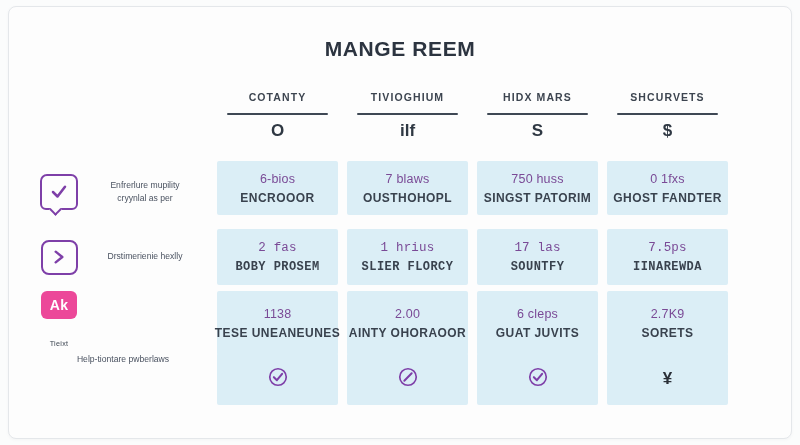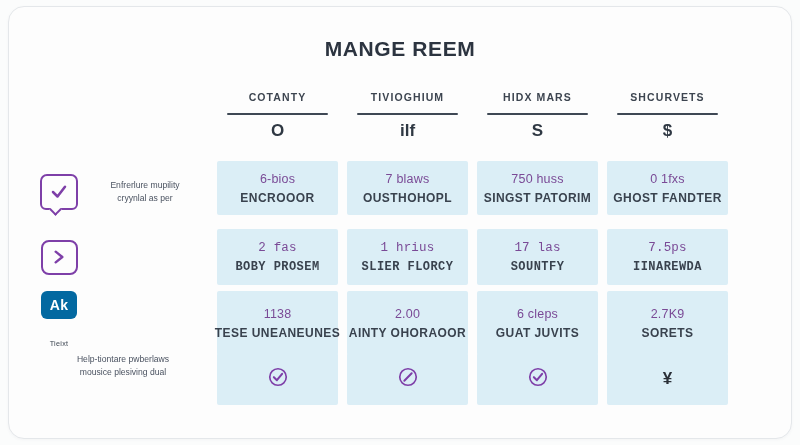--- a/index.html
+++ b/index.html
@@ -17,21 +17,21 @@
 
   .card {
     position: absolute;
     left: 8px;
     top: 6px;
     width: 784px;
     height: 433px;
     box-sizing: border-box;
     background: #fdfdfd;
     border: 1px solid #e4e7ea;
-    border-radius: 16px;
+    border-radius: 8px;
     box-shadow: 0 1px 3px rgba(90,100,120,0.05);
     overflow: hidden;
   }
 
   .title {
     position: absolute;
     left: 0;
     top: 30px;
     width: 100%;
     text-align: center;
@@ -148,21 +148,21 @@
     height: 31px;
     border: 2.4px solid #7e3fa8;
     border-radius: 8px;
     display: flex;
     align-items: center;
     justify-content: center;
   }
   .tile {
     width: 36px;
     height: 28px;
-    background: #0369a1;
+    background: #ec4899;
     border-radius: 6px;
     display: flex;
     align-items: center;
     justify-content: center;
     color: #ffffff;
     font-size: 14px;
     font-weight: bold;
     letter-spacing: 0.3px;
   }
   .tile-caption {
@@ -247,33 +247,35 @@
     </div>
 
     <div class="feat feat-1">
       <div class="feat-icon">
         <div class="icon-sq">
           <svg width="16" height="16" viewBox="0 0 24 24" fill="none" stroke="#7e3fa8" stroke-width="3.6" stroke-linecap="round" stroke-linejoin="round">
             <polyline points="7,4 17,12 7,20"></polyline>
           </svg>
         </div>
       </div>
+      <div class="feat-label">
+        <div>Drstimerienie hexlly</div>
+      </div>
     </div>
 
     <div class="feat feat-2">
       <div class="feat-icon">
         <div class="tile">Ak</div>
         <div class="tile-caption">Tieixt</div>
       </div>
       <div class="feat-label"></div>
     </div>
 
     <div class="foot-note">
       <div>Help-tiontare pwberlaws</div>
-      <div>mousice plesiving dual</div>
     </div>
 
     <div class="col col-0">
       <div class="col-head">COTANTY</div>
       <div class="col-rule"></div>
       <div class="col-sym">O</div>
 
       <div class="cell cell-r0">
         <div class="cell-value">6-bios</div>
         <div class="cell-sub">ENCROOOR</div>

